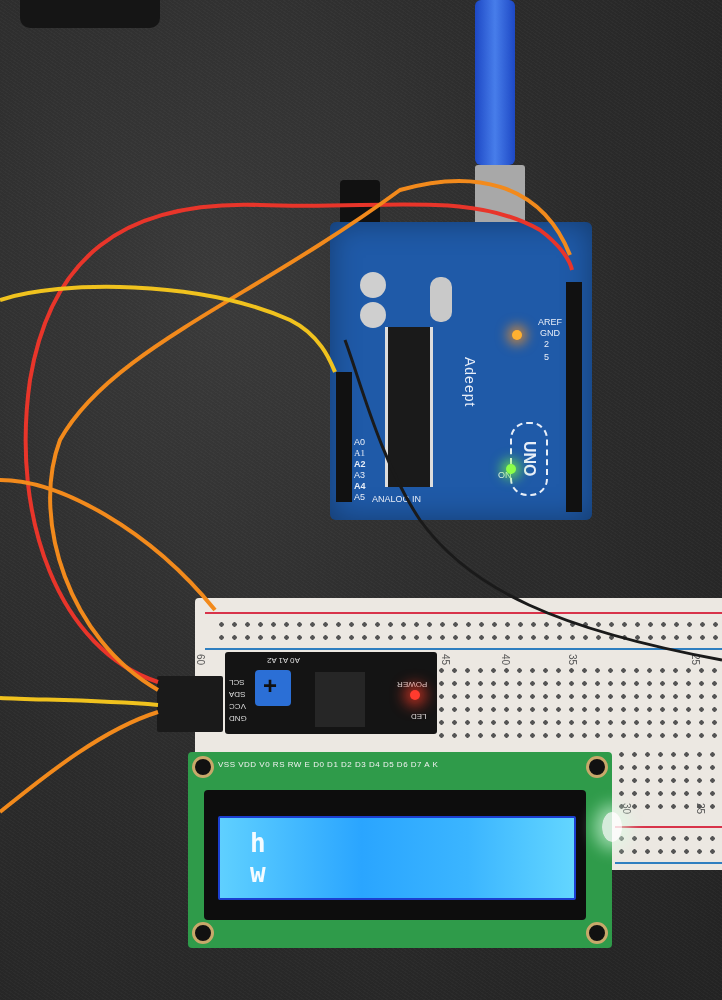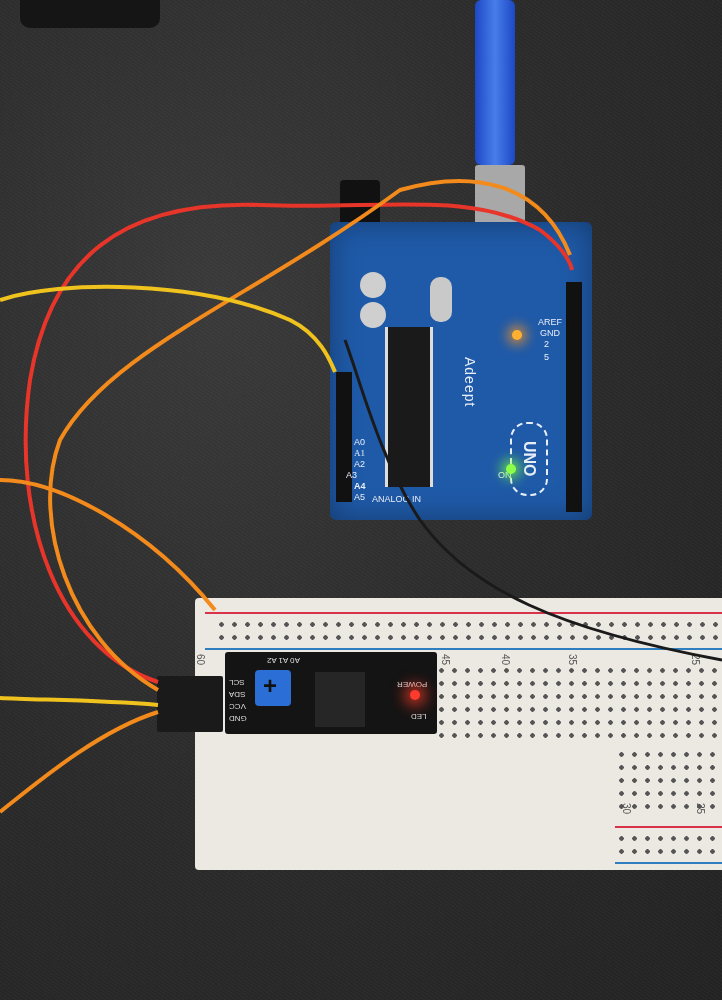--- a/index.html
+++ b/index.html
@@ -67,22 +67,22 @@
     <div class="cap" style="left:30px;top:50px;"></div>
     <div class="cap" style="left:30px;top:80px;"></div>
     <div class="xtal"></div>
     <div class="chip"></div>
     <div class="brand">Adeept</div>
     <div class="model">UNO</div>
     <div class="lbl" style="left:150px;top:300px;"></div>
     <div class="lbl" style="left:42px;top:272px;">ANALOG IN</div>
     <div class="lbl" style="left:24px;top:215px;">A0</div>
     <div class="lbl" style="left:24px;top:226px;font-family:Liberation Serif, serif;">A1</div>
-    <div class="lbl" style="left:24px;top:237px;">A2</div>
-    <div class="lbl" style="left:16px;top:248px;">A3</div>
+    <div class="lbl" style="left:24px;top:237px;font-weight:bold;">A2</div>
+    <div class="lbl" style="left:24px;top:248px;">A3</div>
     <div class="lbl" style="left:24px;top:259px;font-weight:bold;">A4</div>
     <div class="lbl" style="left:24px;top:270px;">A5</div>
     <div class="lbl" style="left:208px;top:95px;">AREF</div>
     <div class="lbl" style="left:210px;top:106px;">GND</div>
     <div class="lbl" style="left:214px;top:117px;">2</div>
     <div class="lbl" style="left:214px;top:130px;">5</div>
     <div class="lbl" style="left:168px;top:248px;text-align:center;">ON</div>
   </div>
   <div class="led" style="left:512px;top:330px;background:#ffb030;box-shadow:0 0 12px 5px rgba(255,150,30,0.7);"></div>
   <div class="led" style="left:506px;top:464px;background:#8cff4a;box-shadow:0 0 12px 5px rgba(120,255,60,0.7);"></div>
@@ -114,20 +114,34 @@
     <div class="lbl" style="left:4px;top:26px;transform:rotate(180deg);">SCL</div>
     <div class="lbl" style="left:4px;top:38px;transform:rotate(180deg);">SDA</div>
     <div class="lbl" style="left:4px;top:50px;transform:rotate(180deg);">VCC</div>
     <div class="lbl" style="left:4px;top:62px;transform:rotate(180deg);">GND</div>
     <div class="lbl" style="left:172px;top:28px;transform:rotate(180deg);">POWER</div>
     <div class="lbl" style="left:186px;top:60px;transform:rotate(180deg);">LED</div>
   </div>
   <div class="powerled"></div>
   <div class="dupont"></div>
 
+  <div class="lcd">
+    <div class="hole" style="left:4px;top:4px;"></div>
+    <div class="hole" style="right:4px;top:4px;"></div>
+    <div class="hole" style="left:4px;bottom:4px;"></div>
+    <div class="hole" style="right:4px;bottom:4px;"></div>
+    <div class="pins">VSS VDD V0 RS RW E D0 D1 D2 D3 D4 D5 D6 D7 A K</div>
+    <div class="bezel">
+      <div class="screen">
+        <div class="row" style="top:12px;">h</div>
+        <div class="row" style="top:42px;">w</div>
+      </div>
+    </div>
+    <div class="glow"></div>
+  </div>
 
   <svg class="wires" width="722" height="1000">
     <path d="M158,682 C60,650 10,520 30,380 C50,260 120,200 260,205 C380,210 470,190 540,230 C560,245 570,260 572,270" stroke="#e8352a" stroke-width="4" fill="none"></path>
     <path d="M158,690 C70,640 30,520 60,440 C110,350 250,300 400,190 C470,170 540,180 570,255" stroke="#f28a1c" stroke-width="4" fill="none"></path>
     <path d="M0,300 C60,280 200,280 290,320 C320,335 330,360 335,372" stroke="#f0c21e" stroke-width="4" fill="none"></path>
     <path d="M158,705 C100,700 40,700 0,698" stroke="#f0c21e" stroke-width="4" fill="none"></path>
     <path d="M158,712 C100,730 40,780 0,812" stroke="#f28a1c" stroke-width="4" fill="none"></path>
     <path d="M0,480 C60,480 150,530 215,610" stroke="#f28a1c" stroke-width="4" fill="none"></path>
     <path d="M345,340 C360,380 380,460 420,520 C470,590 560,630 722,660" stroke="#1a1a1a" stroke-width="3" fill="none"></path>
   </svg>

